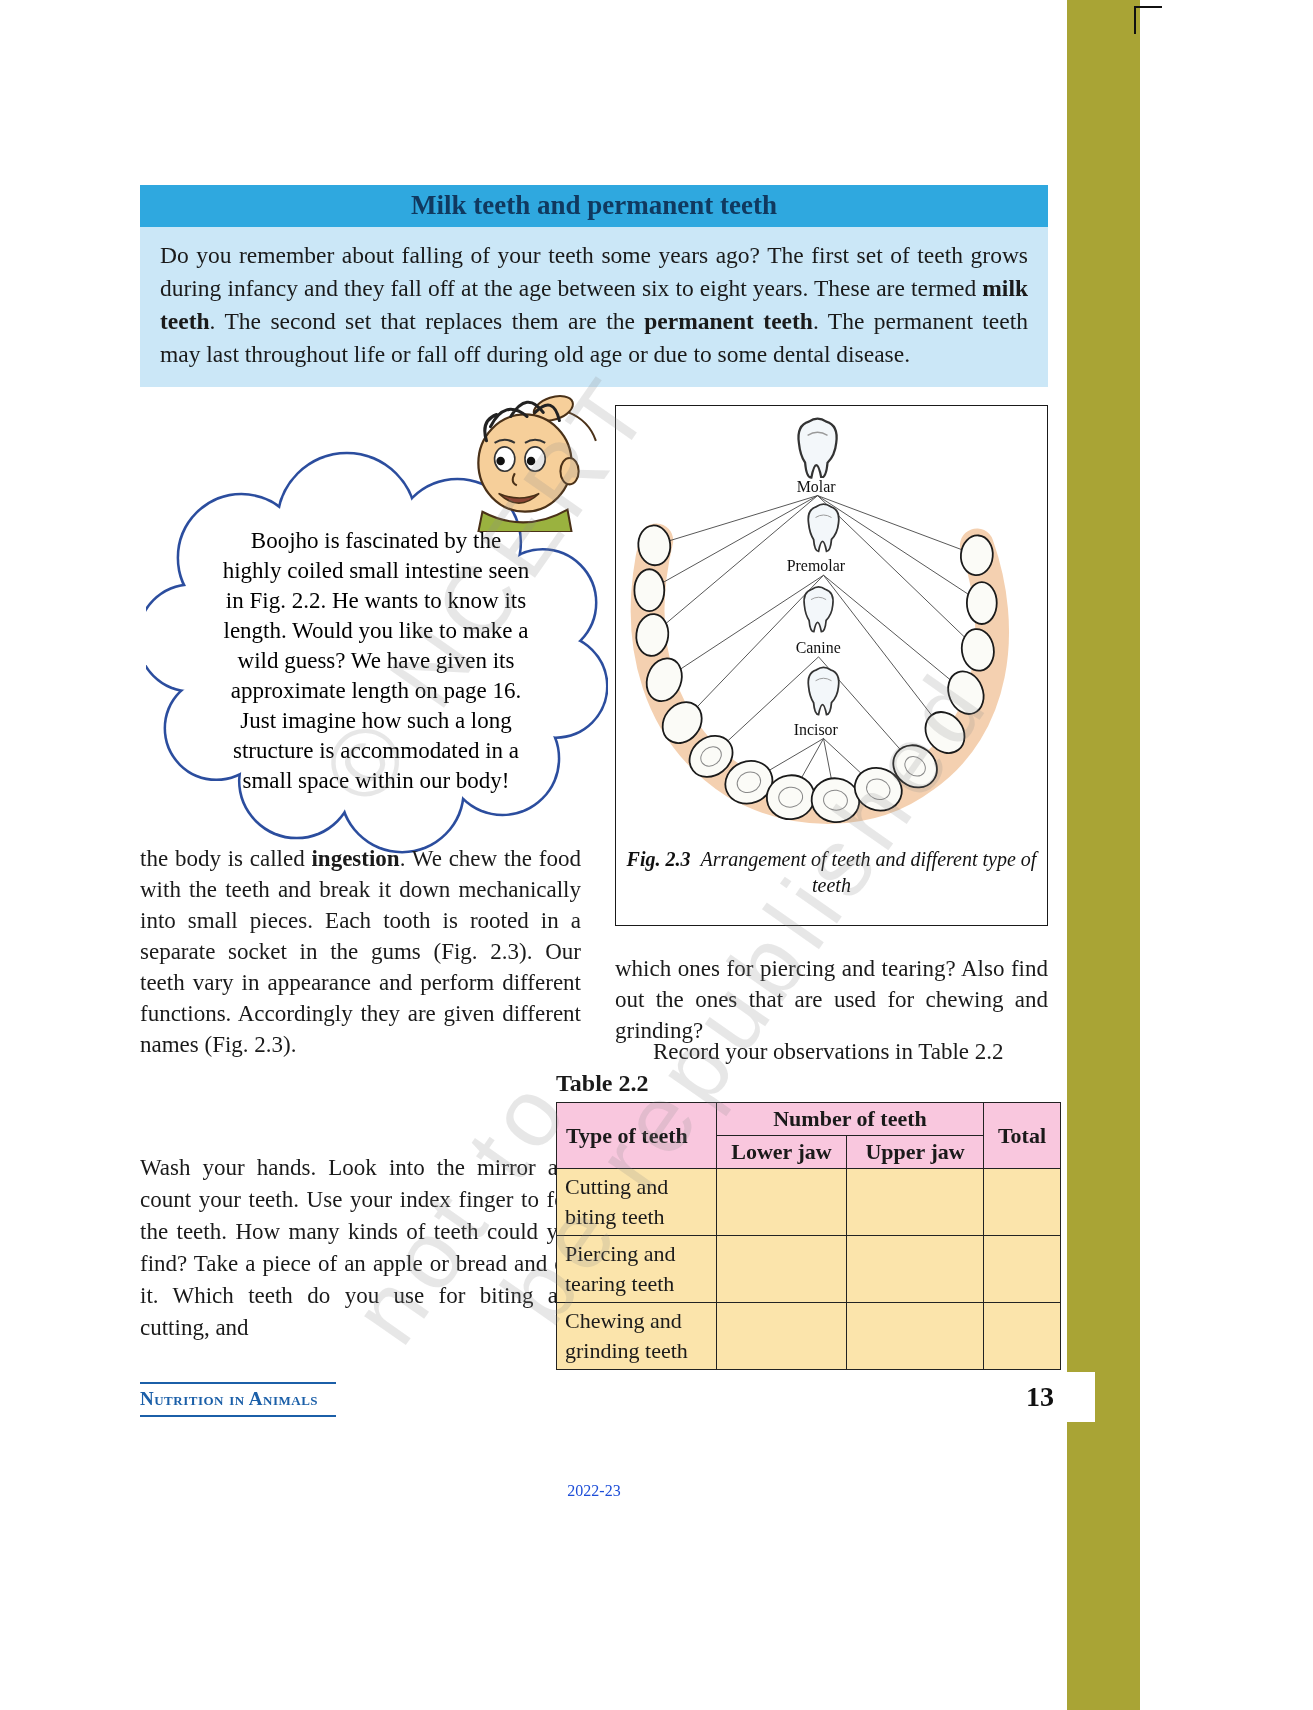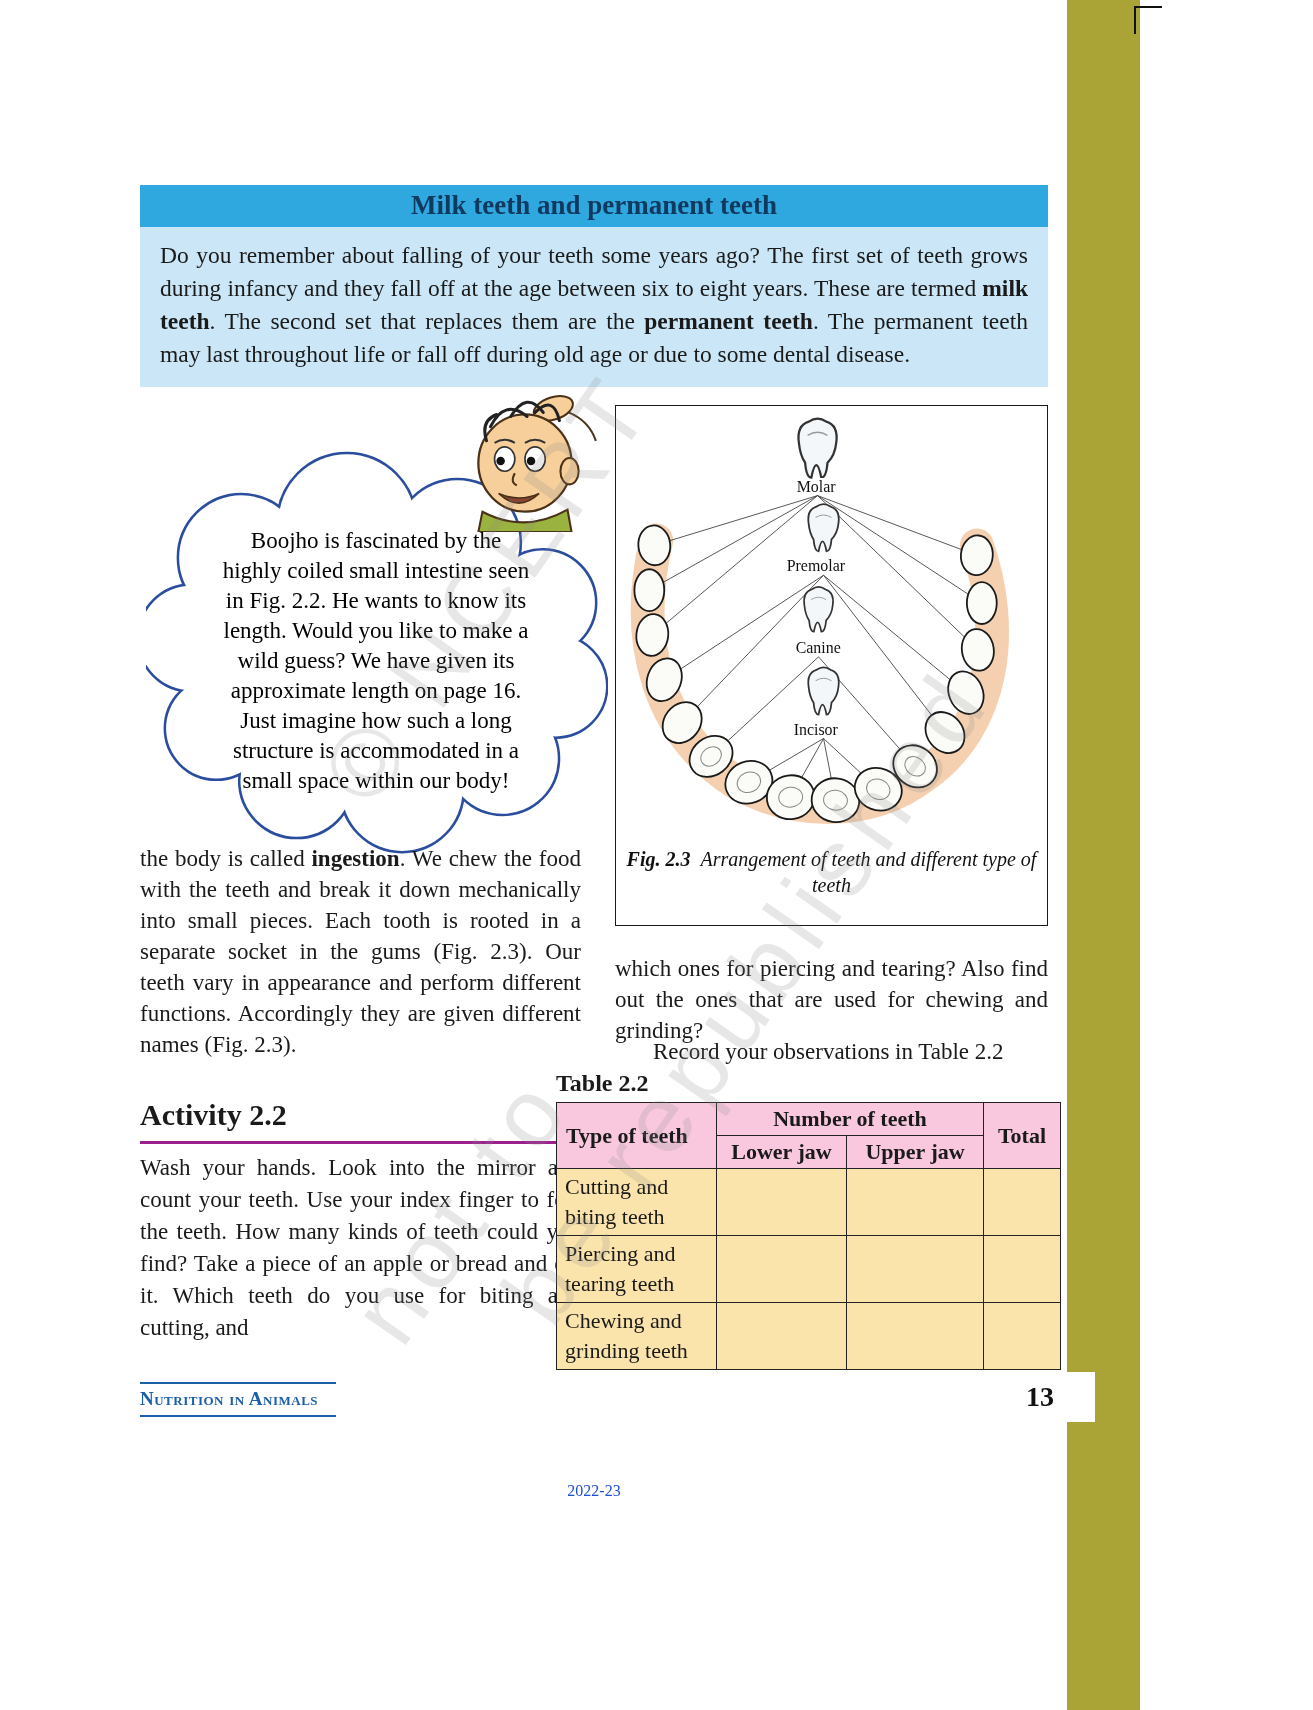--- a/index.html
+++ b/index.html
@@ -207,21 +207,20 @@
         <text x="178" y="330">Incisor</text>
       </g>
     </svg>
     <div class="fig-caption">
       <b>Fig. 2.3</b>&nbsp;&nbsp;<span>Arrangement of teeth and different type of teeth</span>
     </div>
   </div>
 
   <div class="leftcol-p1"><span>the body is called </span><b>ingestion</b><span>. We chew the food with the teeth and break it down mechanically into small pieces. Each tooth is rooted in a separate socket in the gums (Fig. 2.3). Our teeth vary in appearance and perform different functions. Accordingly they are given different names (Fig. 2.3).</span></div>
 
-  <div class="activity-h">Activity 2.2</div>
 
   <div class="leftcol-p2">Wash your hands. Look into the mirror and count your teeth. Use your index finger to feel the teeth. How many kinds of teeth could you find? Take a piece of an apple or bread and eat it. Which teeth do you use for biting and cutting, and</div>
 
   <div class="rightcol-p1">which ones for piercing and tearing? Also find out the ones that are used for chewing and grinding?</div>
   <div class="rightcol-p2">Record your observations in Table 2.2</div>
   <div class="table-title">Table 2.2</div>
 
   <table class="obs-table">
     <tbody>
         <tr>

